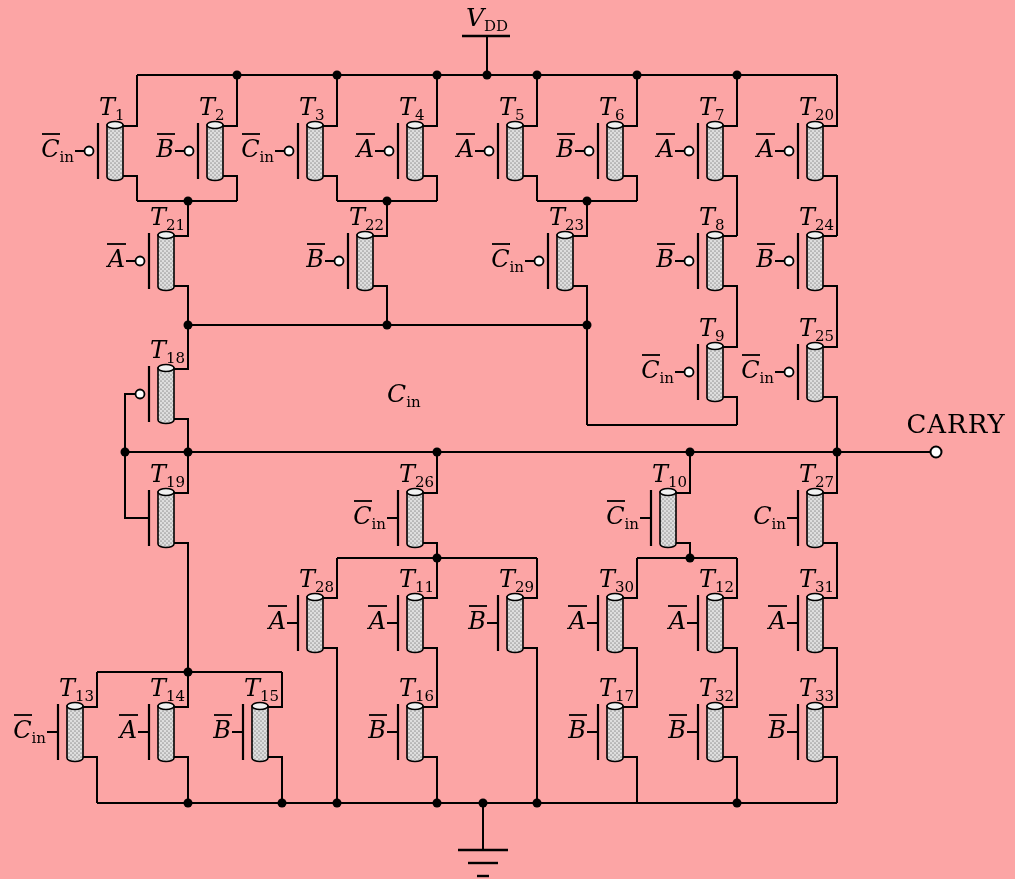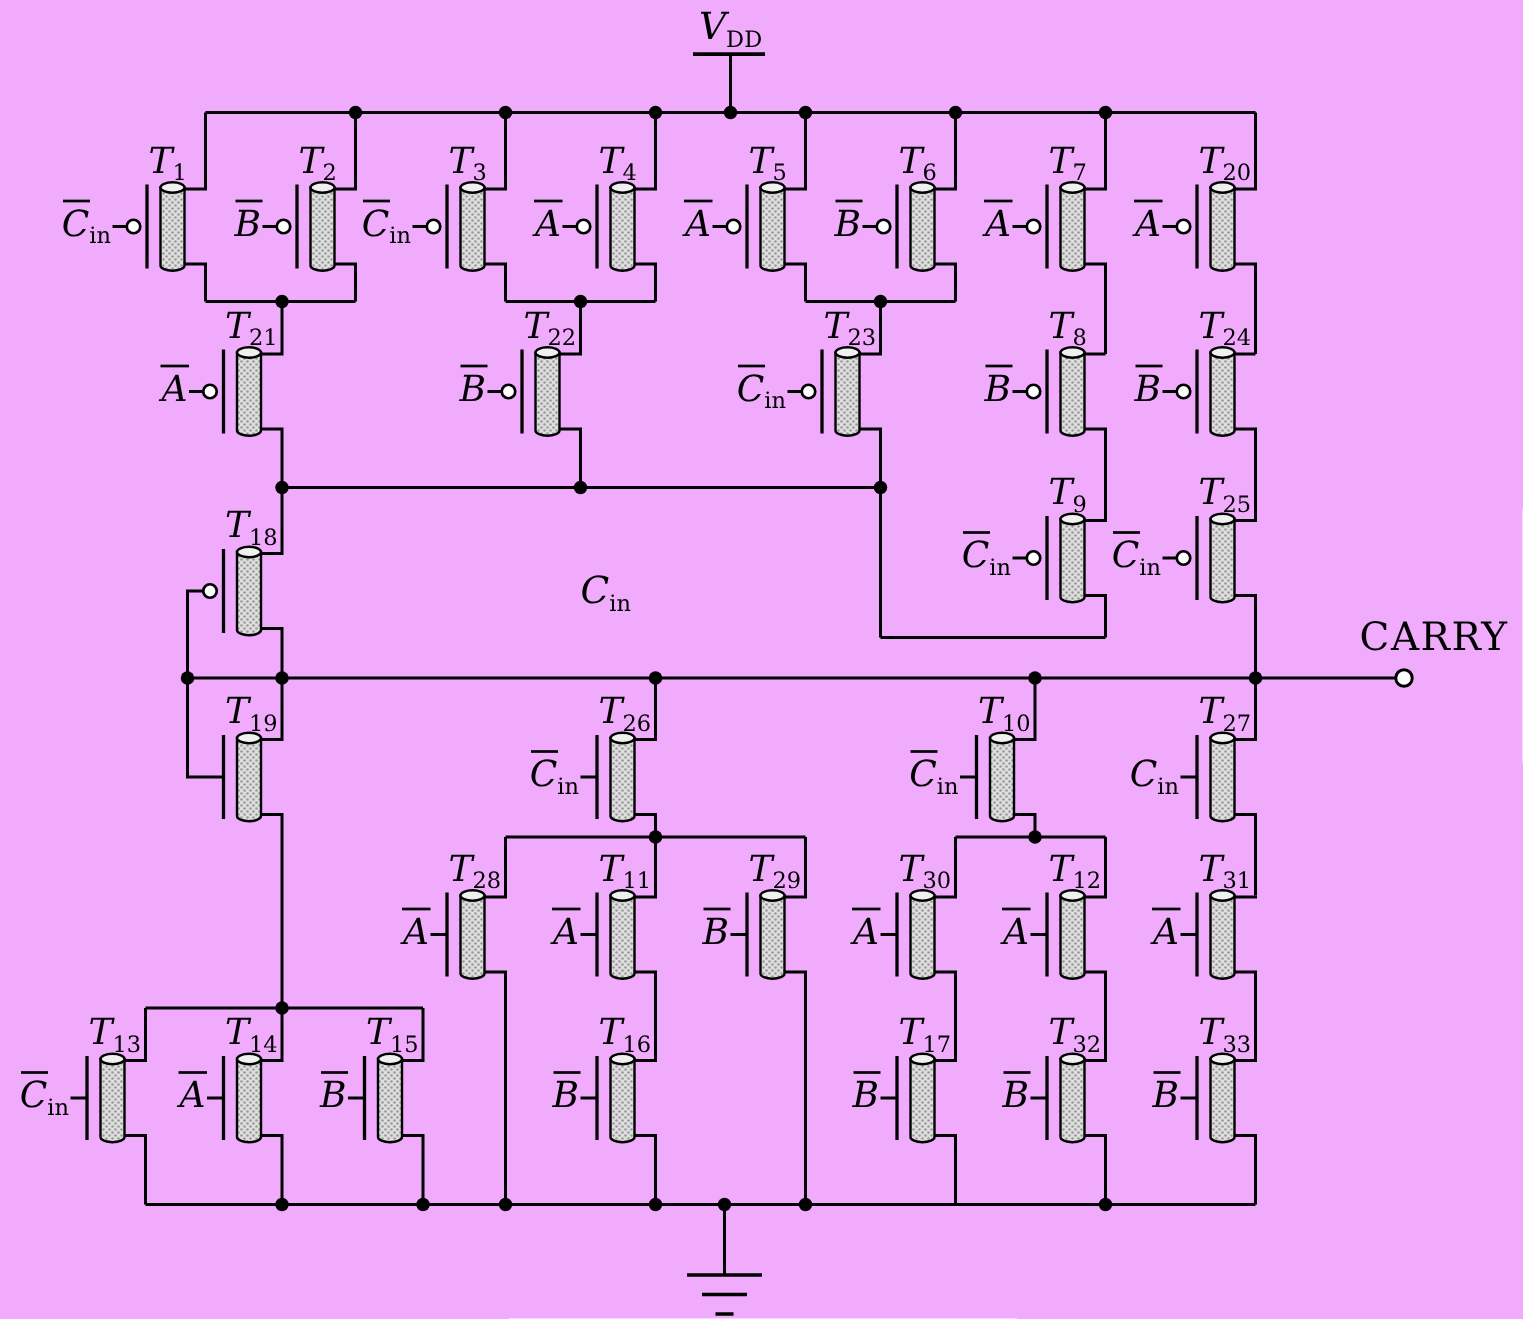--- a/index.html
+++ b/index.html
@@ -1,16 +1,16 @@
 <!DOCTYPE html>
 <html><head>
 <meta charset="utf-8">
 <style>
   html,body{margin:0;padding:0;background:#ffffff;}
-  .stage{width:1015px;height:879px;position:relative;background:#f0abfc;overflow:hidden;}
+  .stage{width:1015px;height:879px;position:relative;background:#fca5a5;overflow:hidden;}
   svg{display:block;font-family:"DejaVu Serif","Liberation Serif",serif;}
   text{fill:#000;}
   .it{font-style:italic;}
 </style>
 </head>
 <body>
 
 <div class="stage">
   <svg id="cv" width="1015" height="879" viewBox="0 0 1015 879">
       <defs>

